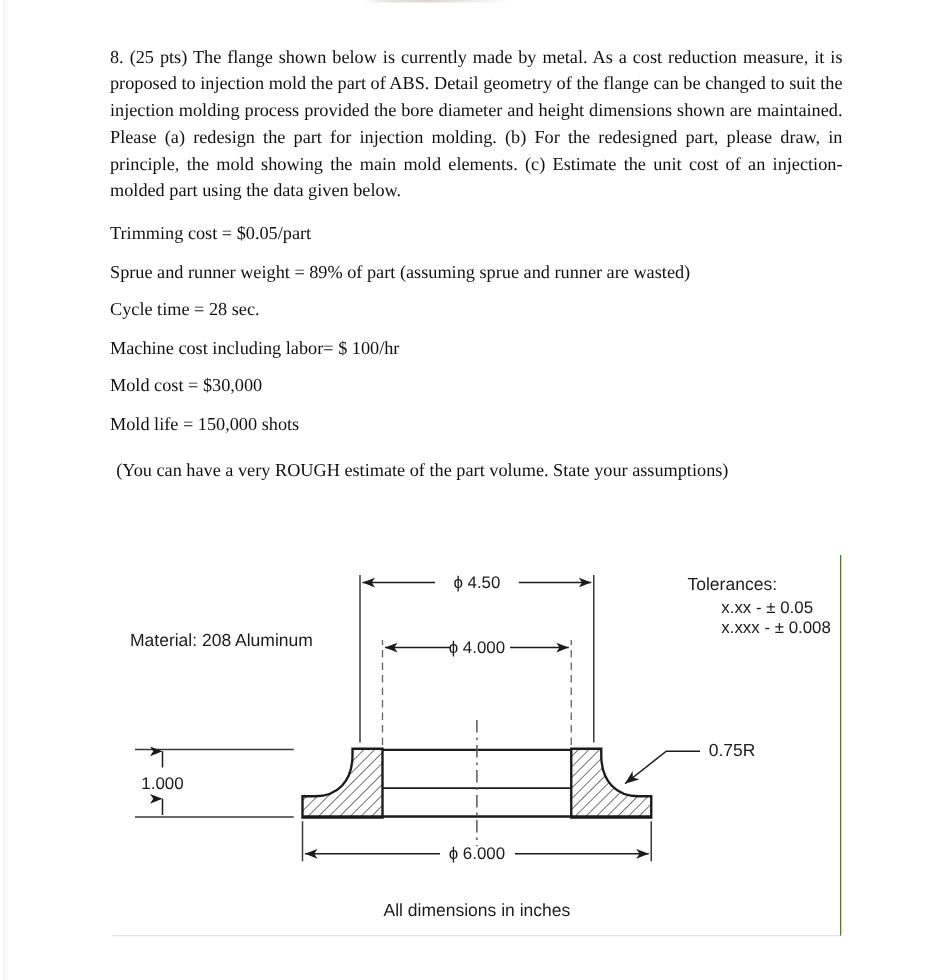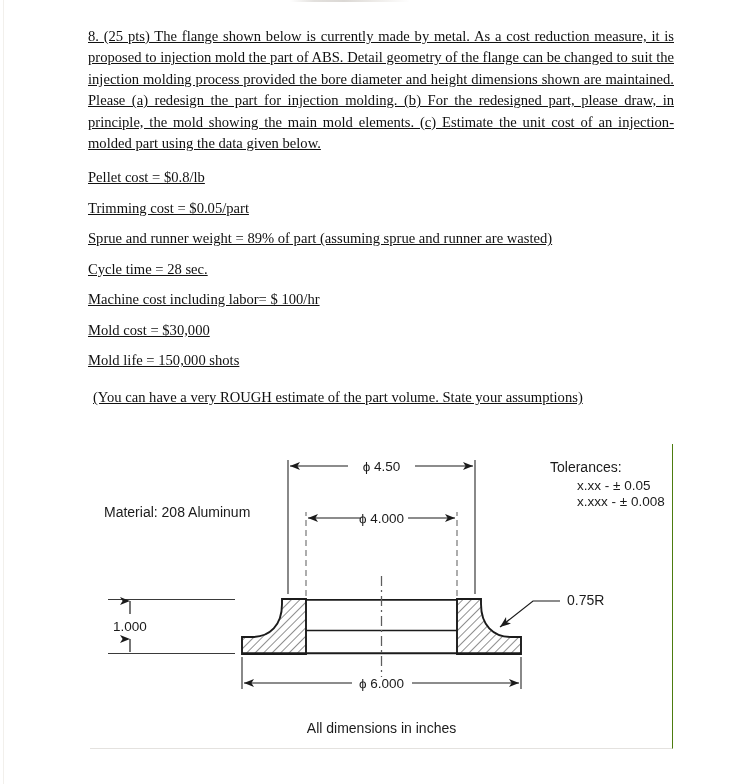--- a/index.html
+++ b/index.html
@@ -27,23 +27,22 @@
     position: absolute;
     left: 290px; top: 0px; width: 120px; height: 2px;
     background: linear-gradient(90deg, #ffffff 0%, #d9d6d2 20%, #cfcbc6 45%, #e6e3df 70%, #ffffff 100%);
     opacity: .75;
   }
 
   
   .doc {
     position: absolute;
     left: 88px;
-    top: 26px;
+    top: 36px;
     width: 586px;
-    text-decoration: underline;
   }
   .para {
     font-size: 14.6px;
     line-height: 21.4px;
     text-align: justify;
     text-justify: inter-word;
     margin: 0 0 13px 0;
     hyphens: none;
   }
   .datalist {
@@ -79,21 +78,20 @@
 <body>
 
 <div class="page-edge-left"></div>
 <div class="page-top-sliver"></div>
 
 <div class="doc">
 
   <p class="para">8. (25 pts) The flange shown below is currently made by metal. As a cost reduction measure, it is proposed to injection mold the part of ABS. Detail geometry of the flange can be changed to suit the injection molding process provided the bore diameter and height dimensions shown are maintained. Please (a) redesign the part for injection molding. (b) For the redesigned part, please draw, in principle, the mold showing the main mold elements. (c) Estimate the unit cost of an injection-molded part using the data given below.</p>
 
   <ul class="datalist">
-    <li>Pellet cost = $0.8/lb</li>
     <li>Trimming cost = $0.05/part</li>
     <li>Sprue and runner weight = 89% of part (assuming sprue and runner are wasted)</li>
     <li>Cycle time = 28 sec.</li>
     <li>Machine cost including labor= $ 100/hr</li>
     <li>Mold cost = $30,000</li>
     <li>Mold life = 150,000 shots</li>
     <li class="note">(You can have a very ROUGH estimate of the part volume. State your assumptions)</li>
   </ul>
 
 </div>

